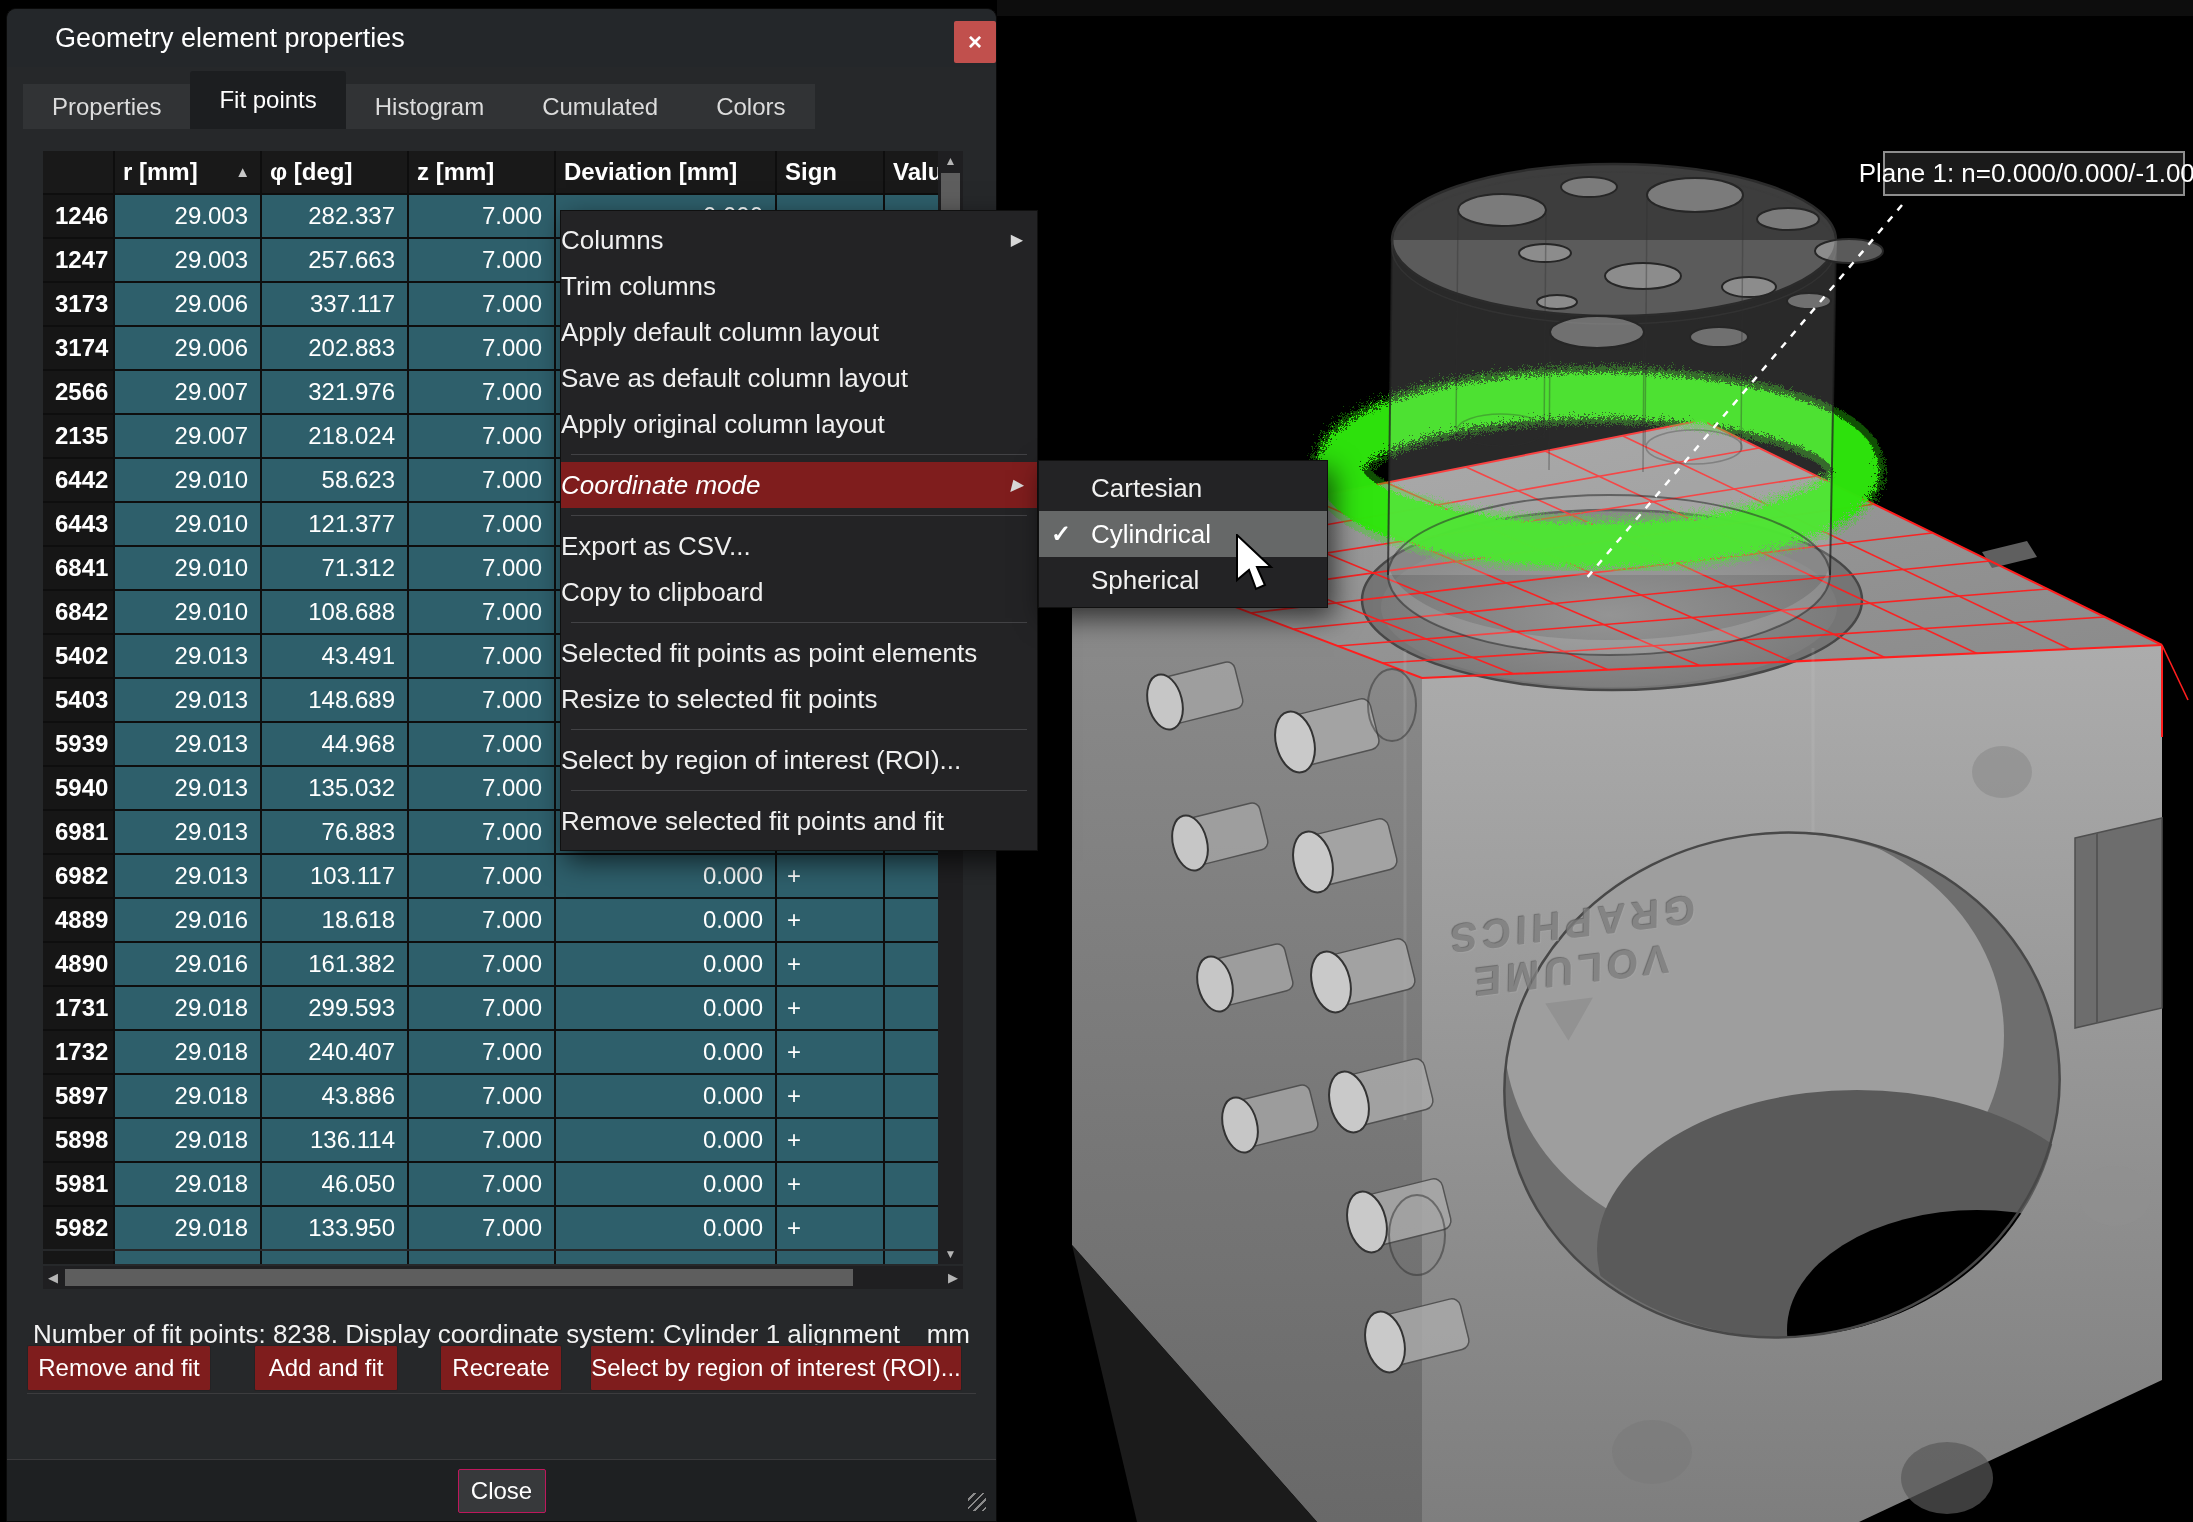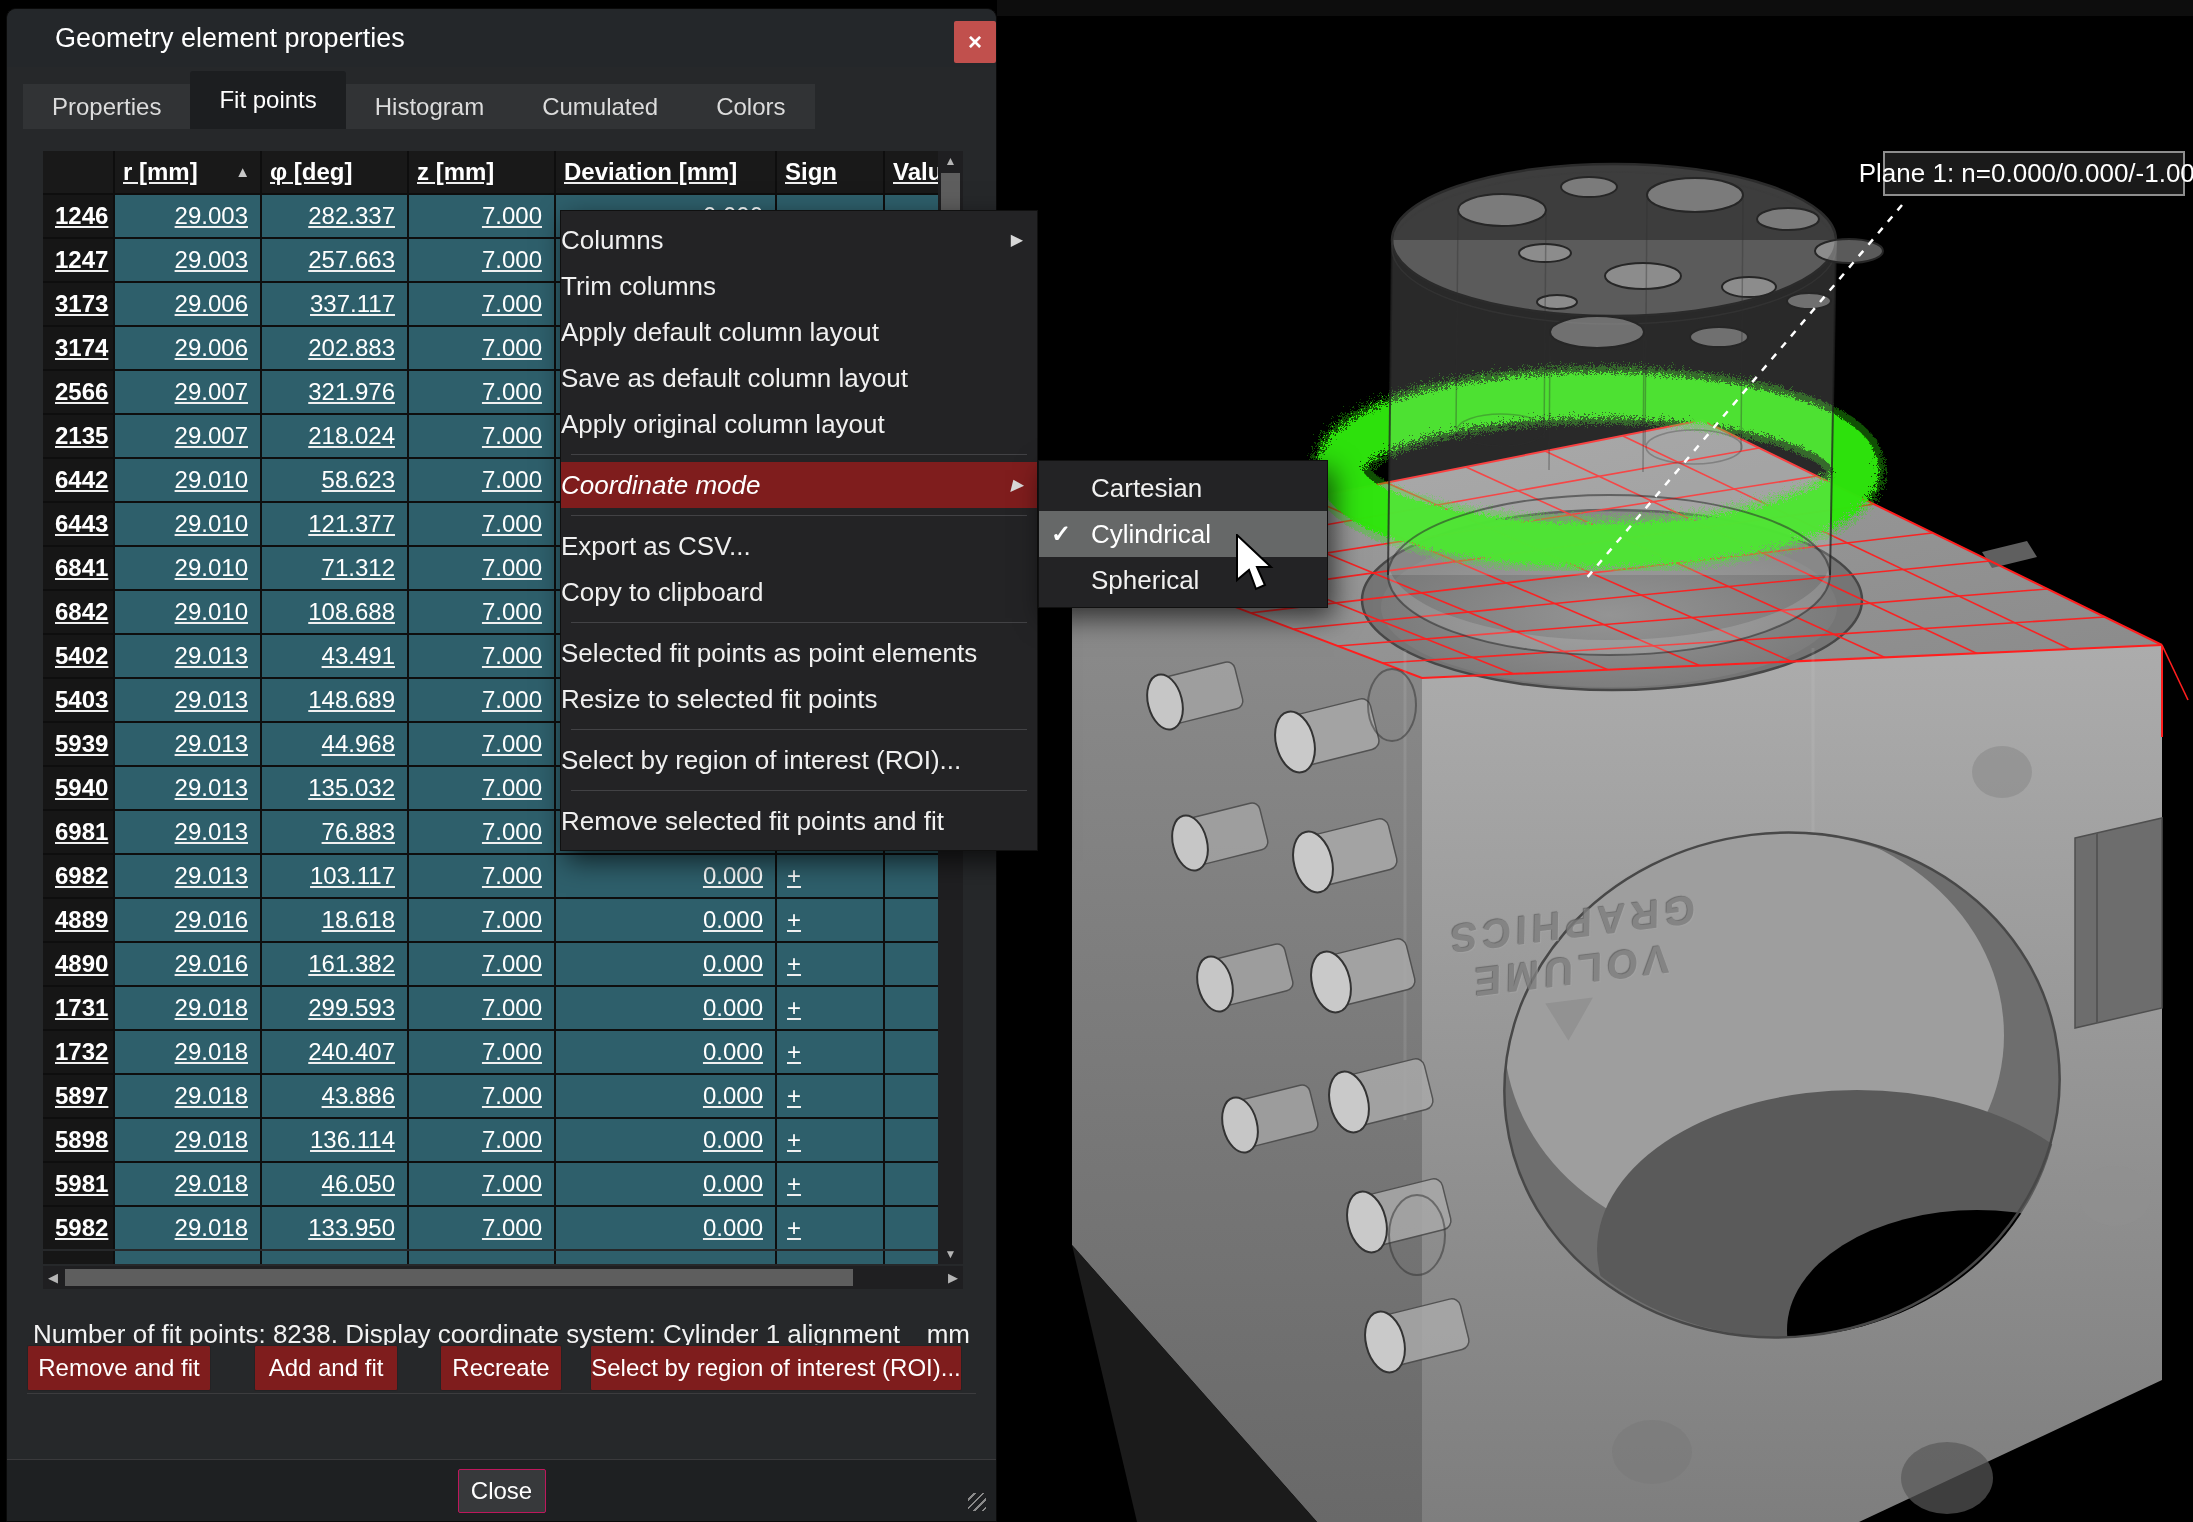--- a/index.html
+++ b/index.html
@@ -27,21 +27,21 @@
   #close-btn{position:absolute;top:12px;right:0px;width:42px;height:42px;background:#c1504d;
     color:#fff;font-size:24px;font-weight:bold;display:flex;align-items:center;justify-content:center;
     border-radius:2px;cursor:default;}
 
   #tabs{position:absolute;left:16px;top:62px;height:58px;display:flex;align-items:flex-end;}
   .tab{height:45px;line-height:45px;padding:0 29px;background:#313335;font-size:24px;color:#dcdcdc;}
   .tab.active{height:58px;line-height:58px;background:#1c1e20;color:#fff;border-radius:3px 3px 0 0;}
 
   
   #table-wrap{position:absolute;left:36px;top:142px;width:920px;height:1140px;}
-  .tg{display:grid;grid-template-columns:70px 145px 145px 145px 219px 106px 61px;gap:2px;background:#0e0e0e;width:895px;text-decoration:underline;}
+  .tg{display:grid;grid-template-columns:70px 145px 145px 145px 219px 106px 61px;gap:2px;background:#0e0e0e;width:895px;}
   #thead{grid-auto-rows:42px;border-bottom:2px solid #0e0e0e;}
   .hc{background:#191919;color:#fff;font-weight:bold;font-size:24px;line-height:42px;
       padding:0 8px;overflow:hidden;white-space:nowrap;position:relative;}
   .hc .sort{position:absolute;right:10px;top:0;font-size:15px;color:#c8c8c8;}
   #tbody{grid-auto-rows:42px;}
   .trow{display:contents;}
   .c{background:#2e5f6b;color:#fff;font-size:24px;line-height:42px;text-align:right;
      padding:0 12px;overflow:hidden;white-space:nowrap;}
   .c.id{background:#161616;font-weight:bold;padding-right:14px;}
   .c.sign{text-align:left;padding-left:10px;}

